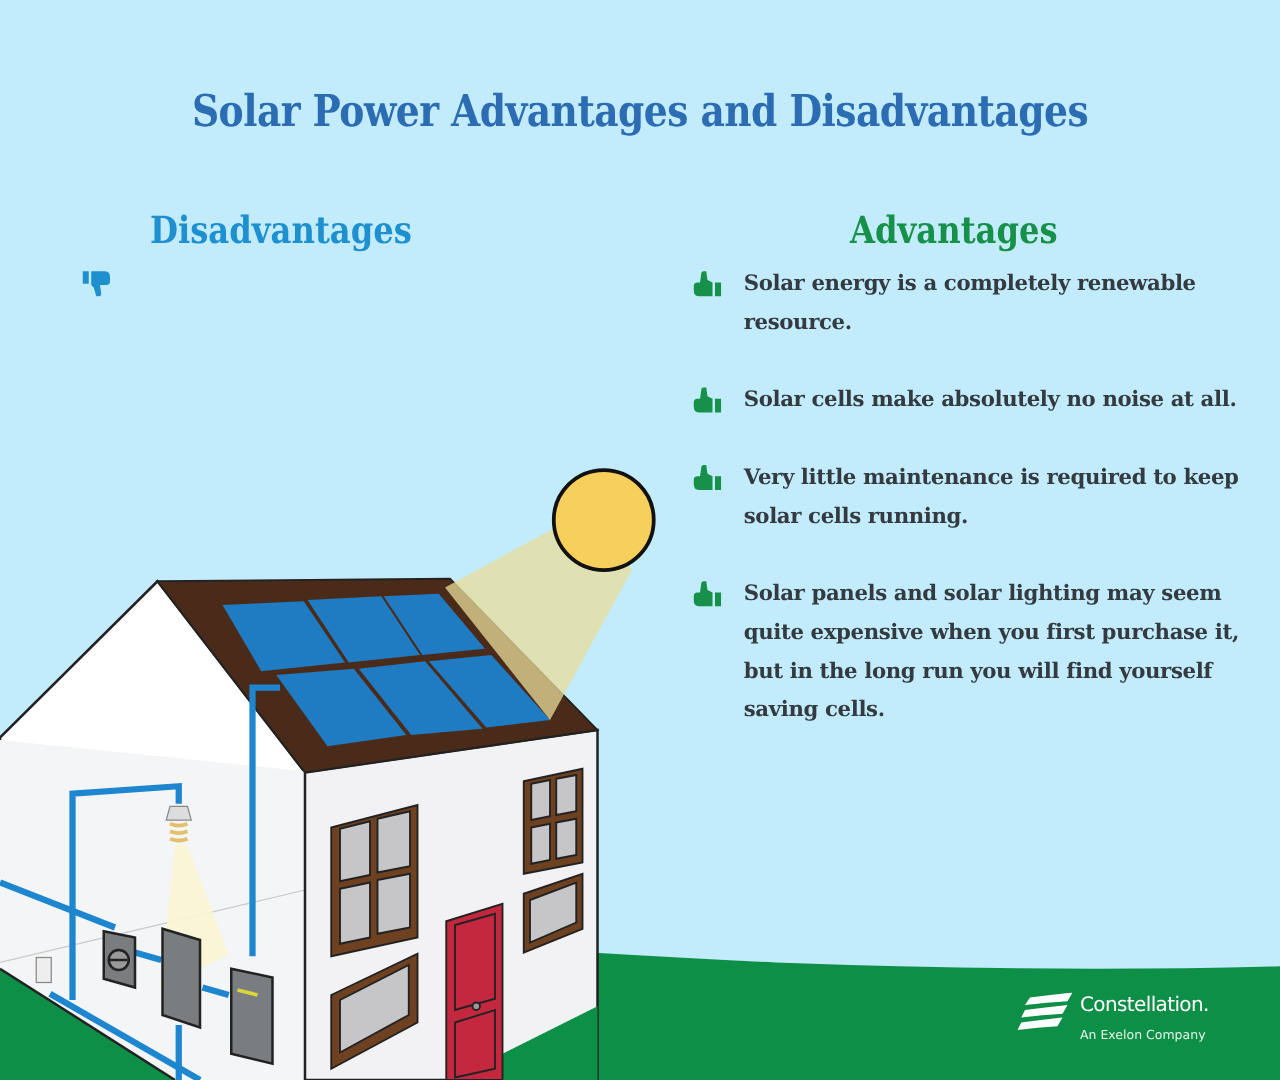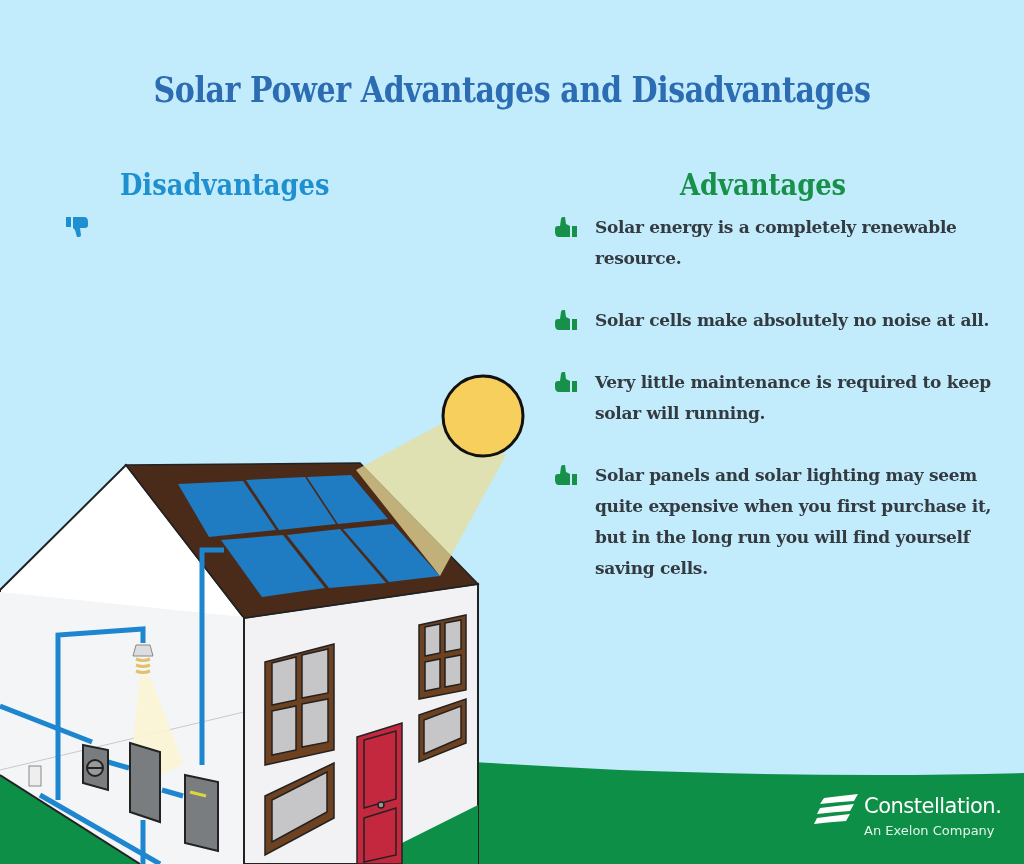--- a/index.html
+++ b/index.html
@@ -38,26 +38,26 @@
   }
   .item .txt { display: block; }
 
   .scene { position: absolute; left: 0; top: 0; width: 1024px; height: 864px; pointer-events: none; }
   .logo {
     position: absolute; left: 814px; top: 792px; width: 190px; height: 50px;
   }
   .logo-mark { position: absolute; left: 0; top: 2px; width: 46px; height: 36px; }
   .logo-name {
     position: absolute; left: 50px; top: 2px; color: #fff;
-    font-family: "DejaVu Sans", sans-serif; font-size: 21px;
+    font-family: "DejaVu Sans", sans-serif; font-size: 16px;
     letter-spacing: -0.5px;
   }
   .logo-tag {
     position: absolute; left: 50px; top: 31px; color: #e4f5ea;
-    font-family: "DejaVu Sans", sans-serif; font-size: 13px;
+    font-family: "DejaVu Sans", sans-serif; font-size: 10px;
   }
 </style>
 </head>
 <body>
 
 <svg class="scene" viewBox="0 0 1024 864" xmlns="http://www.w3.org/2000/svg">
 
   <path d="M0 783 L0 864 L1024 864 L1024 773 Q840 778 620 770 Q520 765 440 760 Z" fill="#0e8f47"></path>
   <path d="M0 800 L140 864 L0 864 Z" fill="#0e8f47"></path>
 
@@ -172,21 +172,21 @@
   <li class="item">
     <svg class="icon" viewBox="0 0 24 22">
         <path d="M19 10 L24 10 L24 21 L19 21 Z M17 21 L6 21 Q2 21 2 16 L2 13 Q2 10 5 10 L7 10 L8 3 Q8 1 10 1 L12 1 L13 8 L17 10 Z" fill="#17904a"></path>
       </svg>
     <span class="txt">Solar cells make absolutely no noise at all.</span>
   </li>
   <li class="item">
     <svg class="icon" viewBox="0 0 24 22">
         <path d="M19 10 L24 10 L24 21 L19 21 Z M17 21 L6 21 Q2 21 2 16 L2 13 Q2 10 5 10 L7 10 L8 3 Q8 1 10 1 L12 1 L13 8 L17 10 Z" fill="#17904a"></path>
       </svg>
-    <span class="txt">Very little maintenance is required to keep solar will running.</span>
+    <span class="txt">Very little maintenance is required to keep solar cells running.</span>
   </li>
   <li class="item">
     <svg class="icon" viewBox="0 0 24 22">
         <path d="M19 10 L24 10 L24 21 L19 21 Z M17 21 L6 21 Q2 21 2 16 L2 13 Q2 10 5 10 L7 10 L8 3 Q8 1 10 1 L12 1 L13 8 L17 10 Z" fill="#17904a"></path>
       </svg>
     <span class="txt">Solar panels and solar lighting may seem quite expensive when you first purchase it, but in the long run you will find yourself saving cells.</span>
   </li>
 </ul>
 
 <div class="logo">

